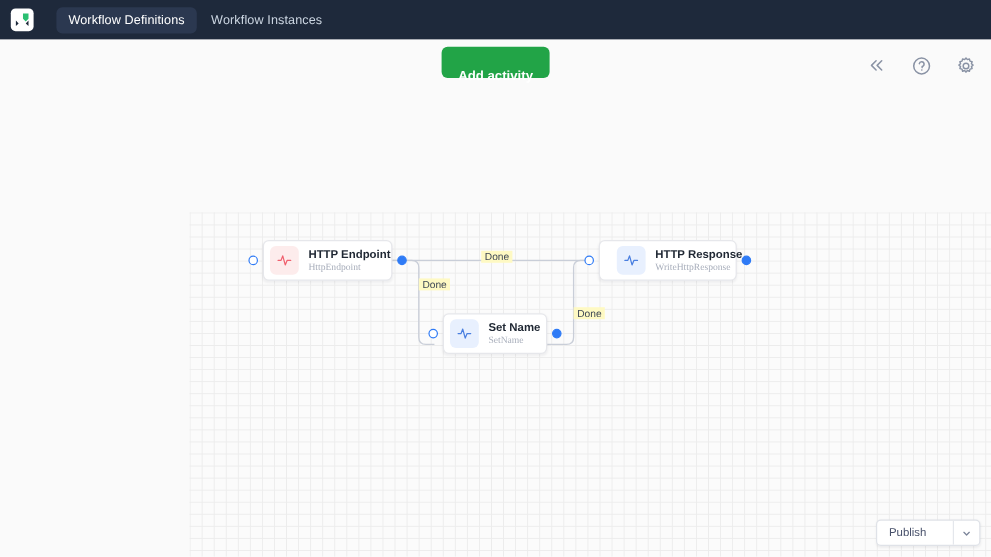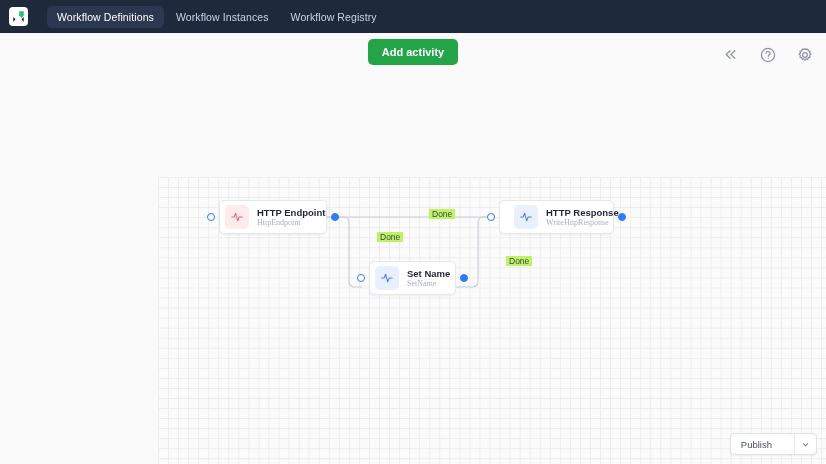--- a/index.html
+++ b/index.html
@@ -81,21 +81,21 @@
     gap: 14px;
   }
 
   .btn-green {
     background: #22a447;
     color: #ffffff;
     font-size: 11px;
     font-weight: bold;
     border: none;
     border-radius: 5px;
-    padding: 0 14px;
+    padding: 12px 14px;
     height: 26px;
     line-height: 26px;
     cursor: pointer;
     white-space: nowrap;
   }
 
   .toolbar-right {
     position: absolute;
     right: 12px;
     top: 12px;
@@ -193,24 +193,23 @@
   .port-out {
     right: -13px;
     background: #2f7bf6;
     border: 1.6px solid #2f7bf6;
   }
 
   .edge-label {
     position: absolute;
     font-size: 8.5px;
     color: #3d4654;
-    background: #bef264;
+    background: #fef9c3;
     padding: 0 3px;
     white-space: nowrap;
-    margin-left: 28px;
   }
 
   
   .publish {
     position: absolute;
     right: 9px;
     bottom: 9px;
     height: 22px;
     display: flex;
     background: #ffffff;
@@ -255,21 +254,20 @@
           <path d="M2.4 8.6 L4.85 11.2 L2.4 13.6 Z" fill="#1e293b"></path>
           <path d="M13.6 8.6 L11.15 11.2 L13.6 13.6 Z" fill="#1e293b"></path>
           <path d="M5.6 11.0 L8.0 13.6 L10.4 11.0 Z" fill="#ffffff"></path>
         </svg>
       </span>
     </div>
 
     <div class="nav-tabs">
       <div class="nav-tab active">Workflow Definitions</div>
       <div class="nav-tab">Workflow Instances</div>
-      <div class="nav-tab">Workflow Registry</div>
     </div>
   </div>
 
   <div class="toolbar">
     <div class="toolbar-center">
       <button class="btn-green">Add activity</button>
     </div>
 
     <div class="toolbar-right">
       <div class="ticon">

